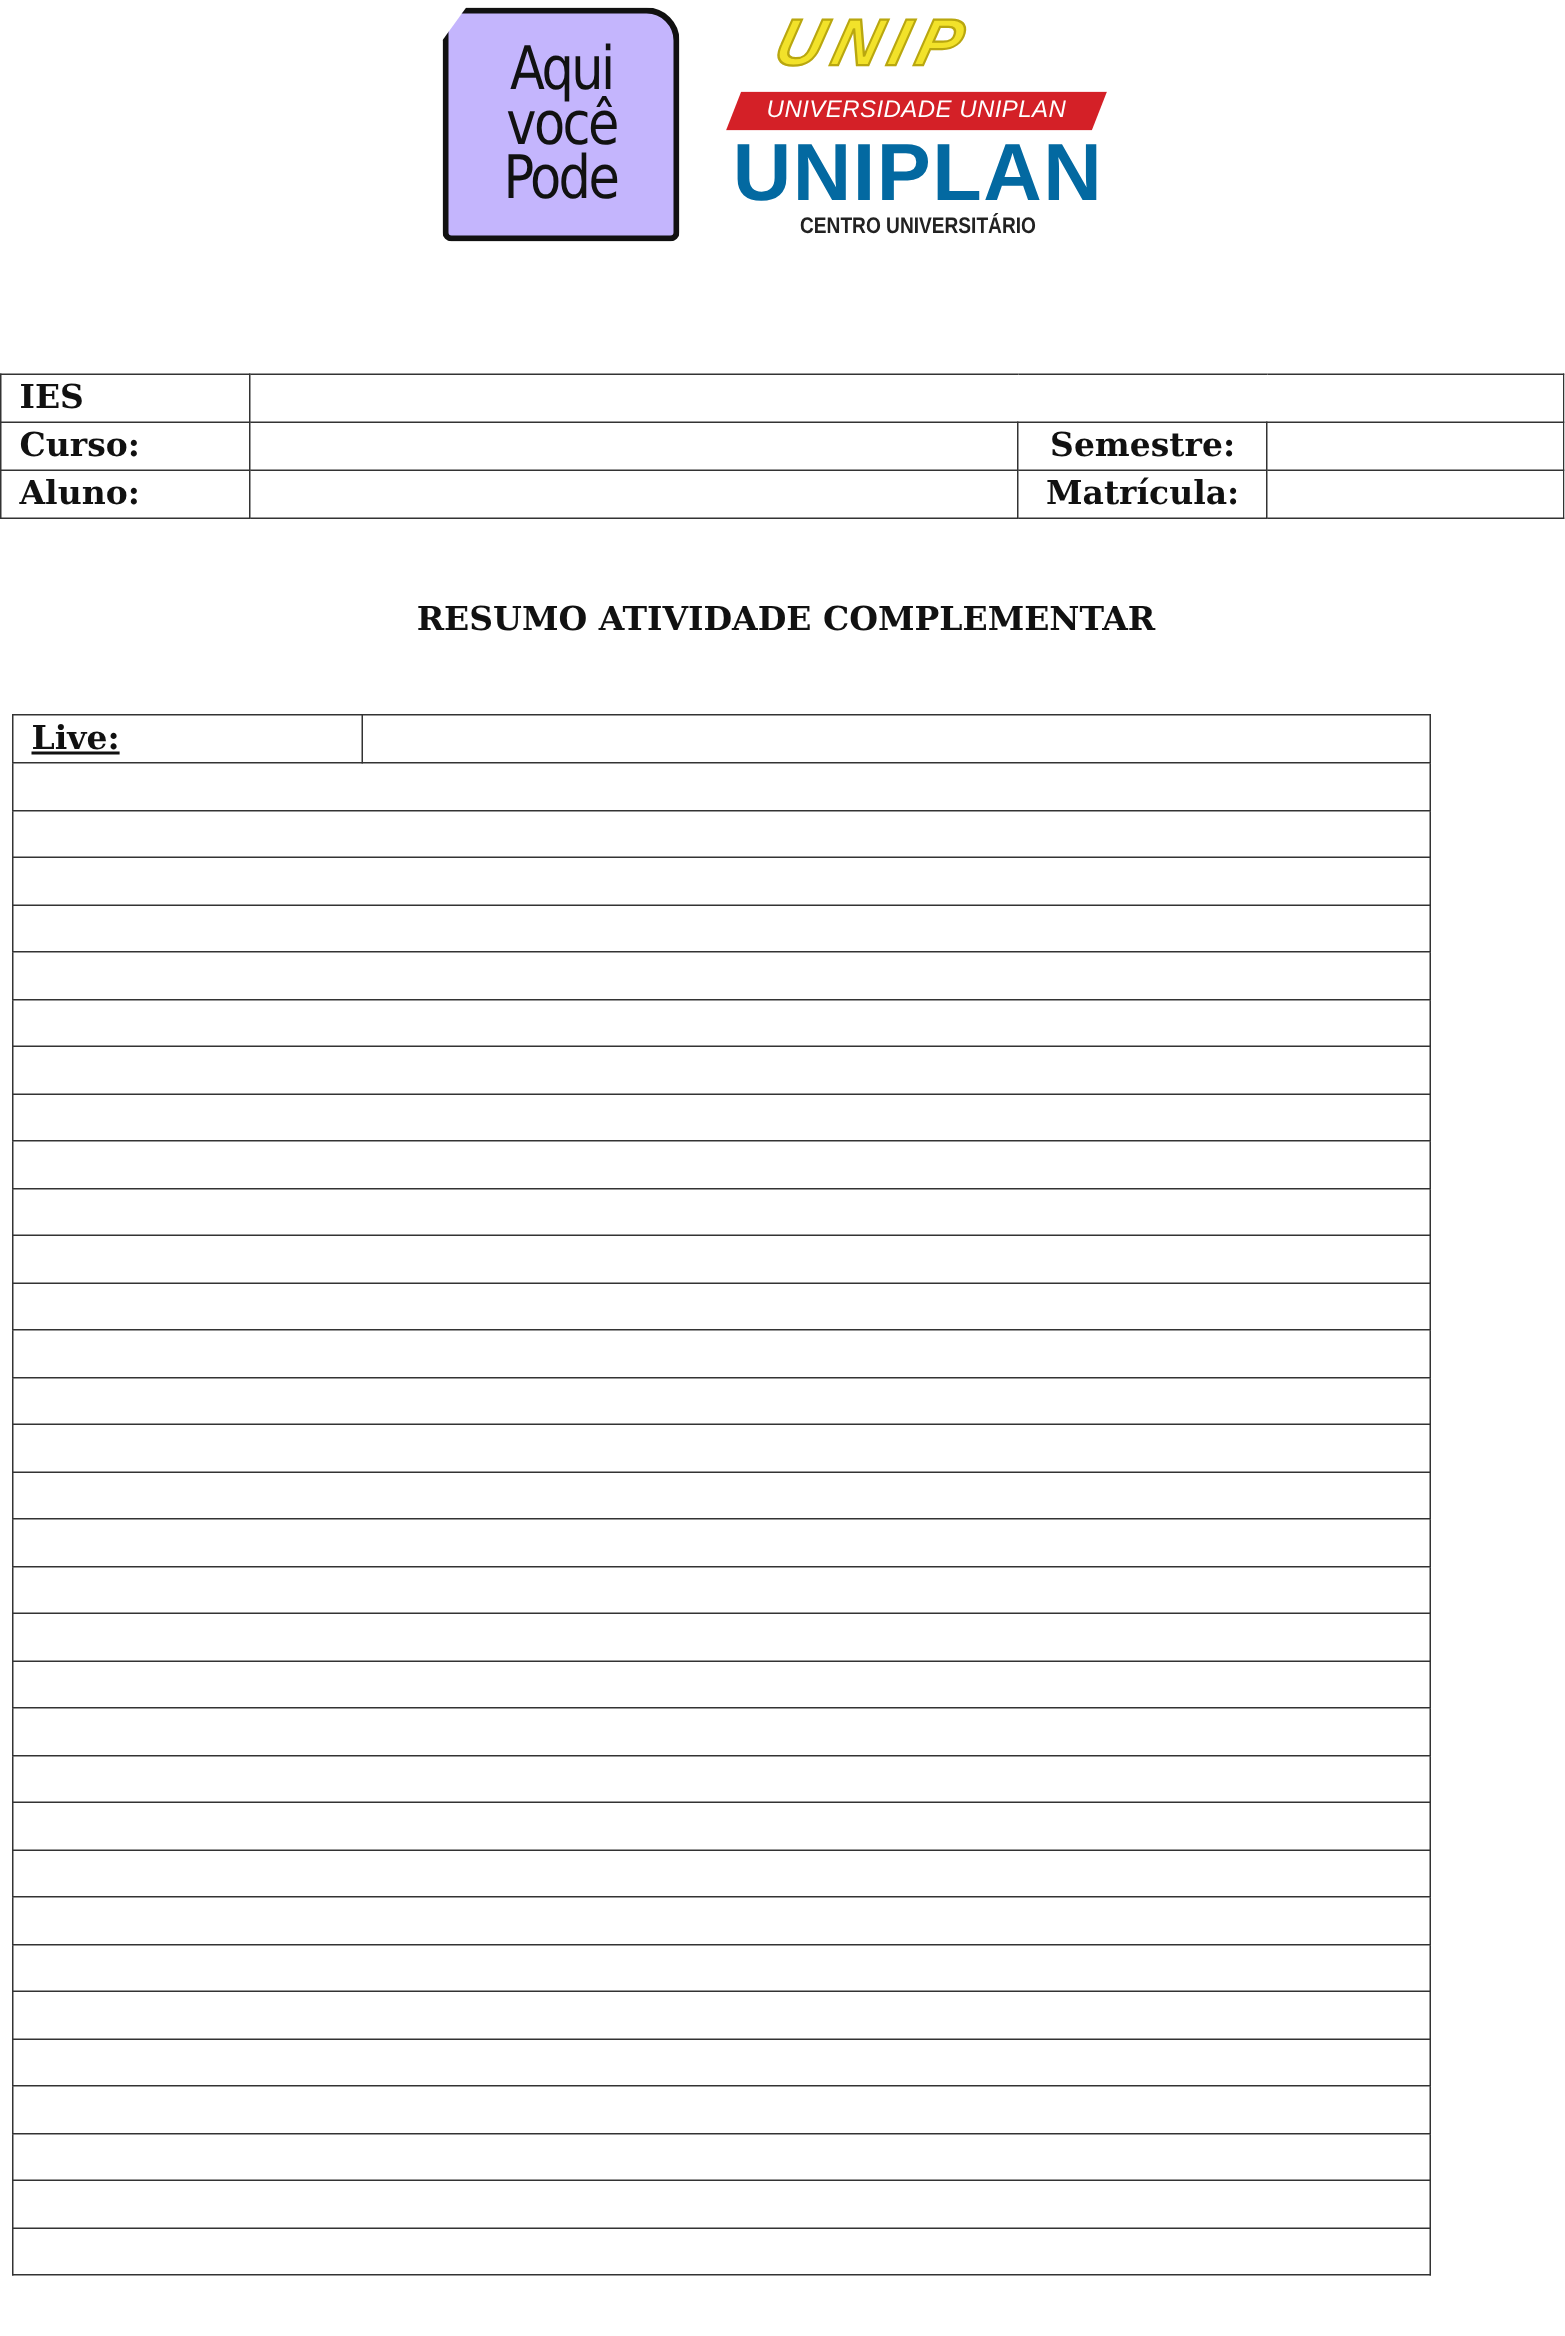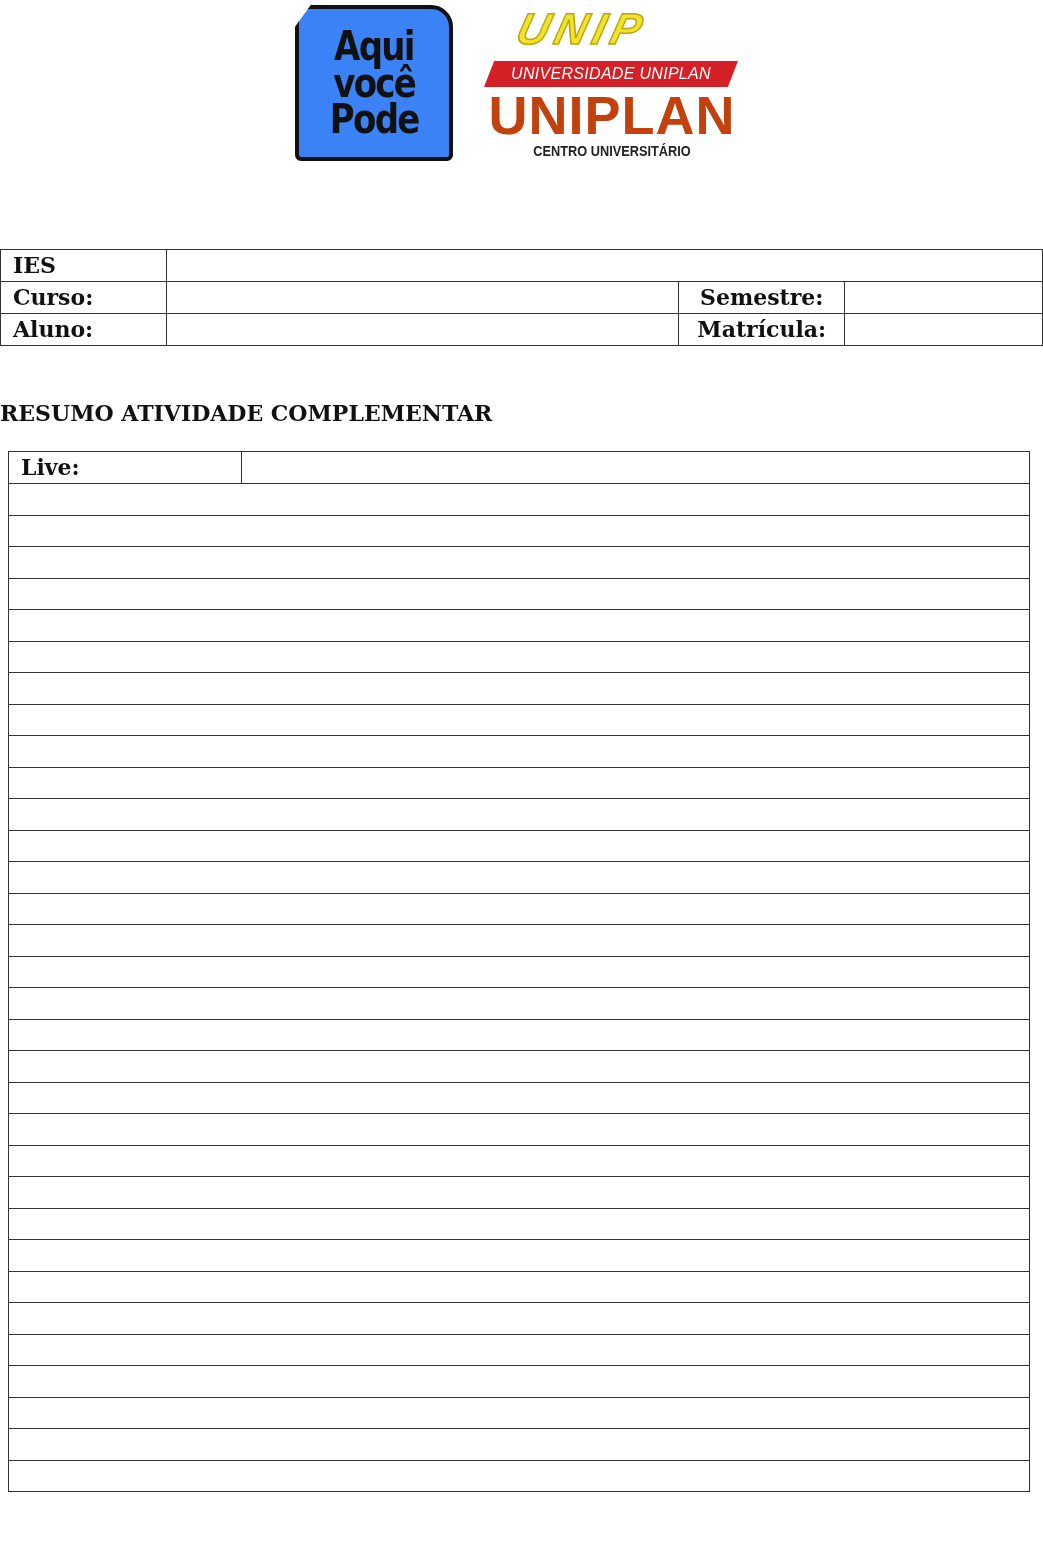--- a/index.html
+++ b/index.html
@@ -1,39 +1,39 @@
 <!DOCTYPE html>
 <html><head>
 <meta charset="utf-8">
 <style>
   html, body { margin:0; padding:0; background:#ffffff; }
   body { width:1043px; height:1557px; position:relative; overflow:hidden;
          font-family:"DejaVu Serif", "Liberation Serif", serif; color:#111; }
   .logo-box { position:absolute; left:295px; top:5px; width:156px; height:154px; }
-  .aqui { position:absolute; left:0; top:0; width:150px; height:148px; background:#3b82f6;
+  .aqui { position:absolute; left:0; top:0; width:150px; height:148px; background:#c4b5fd;
           border:4px solid #111; border-radius:6px 22px 6px 6px;
           clip-path: polygon(10% 0, 100% 0, 100% 100%, 0 100%, 0 14%);
           display:flex; flex-direction:column; align-items:center; justify-content:center;
-          font-family:"DejaVu Sans", sans-serif; font-weight:bold; line-height:0.92; }
+          font-family:"DejaVu Sans", sans-serif; font-weight:normal; line-height:0.92; }
   .aqui span { display:block; font-size:40px; letter-spacing:-2px; color:#111; transform:scaleX(0.85); }
   .unip-logo { position:absolute; left:478px; top:4px; width:268px; height:160px; font-family:"Liberation Sans", sans-serif; }
   .unip-top { position:absolute; left:40px; top:0; font-size:44px; font-weight:bold; font-style:italic;
               color:#f2e22a; -webkit-text-stroke:1.5px #b9a70f; letter-spacing:6px; transform:skewX(-14deg); }
   .unip-band { position:absolute; left:6px; top:57px; width:254px; height:26px; background:#d42027;
                clip-path: polygon(4% 0, 100% 0, 96% 100%, 0 100%);
                color:#fff; font-size:16px; font-style:italic; display:flex; align-items:center; justify-content:center; letter-spacing:0.3px; }
-  .uniplan { position:absolute; left:0; top:80px; width:268px; text-align:center; font-size:54px; font-weight:bold; color:#c2410c; letter-spacing:1px; }
+  .uniplan { position:absolute; left:0; top:80px; width:268px; text-align:center; font-size:54px; font-weight:bold; color:#0369a1; letter-spacing:1px; }
   .centro { position:absolute; left:0; top:138px; width:268px; text-align:center; font-size:15px; font-weight:bold; color:#222; transform:scaleX(0.85); }
 
   table { border-collapse:collapse; position:absolute;border-radius:30px; }
   td { border:1.5px solid #333; padding:0 0 0 12px; height:31px; font-weight:bold; font-size:22px; line-height:31px; vertical-align:middle; }
   #t1 { left:0; top:249px; width:1043px; }
   #t1 td.r { text-align:center; padding:0; }
-  .title { position:absolute; left:0; top:400px; width:976px; font-weight:bold; font-size:22px; }
-  #t2 { left:8px; top:451px; width:1022px; }
+  .title { position:absolute; left:0; top:400px; width:976px; text-align:center; font-weight:bold; font-size:22px;padding-left:36px; }
+  #t2 { left:8px; top:476px; width:946px;text-decoration:underline; }
   #t2 td { height:30.5px; }
 </style>
 </head>
 <body>
 
 <div class="logo-box">
   <div class="aqui">
     <span>Aqui</span>
     <span>você</span>
     <span>Pode</span>

